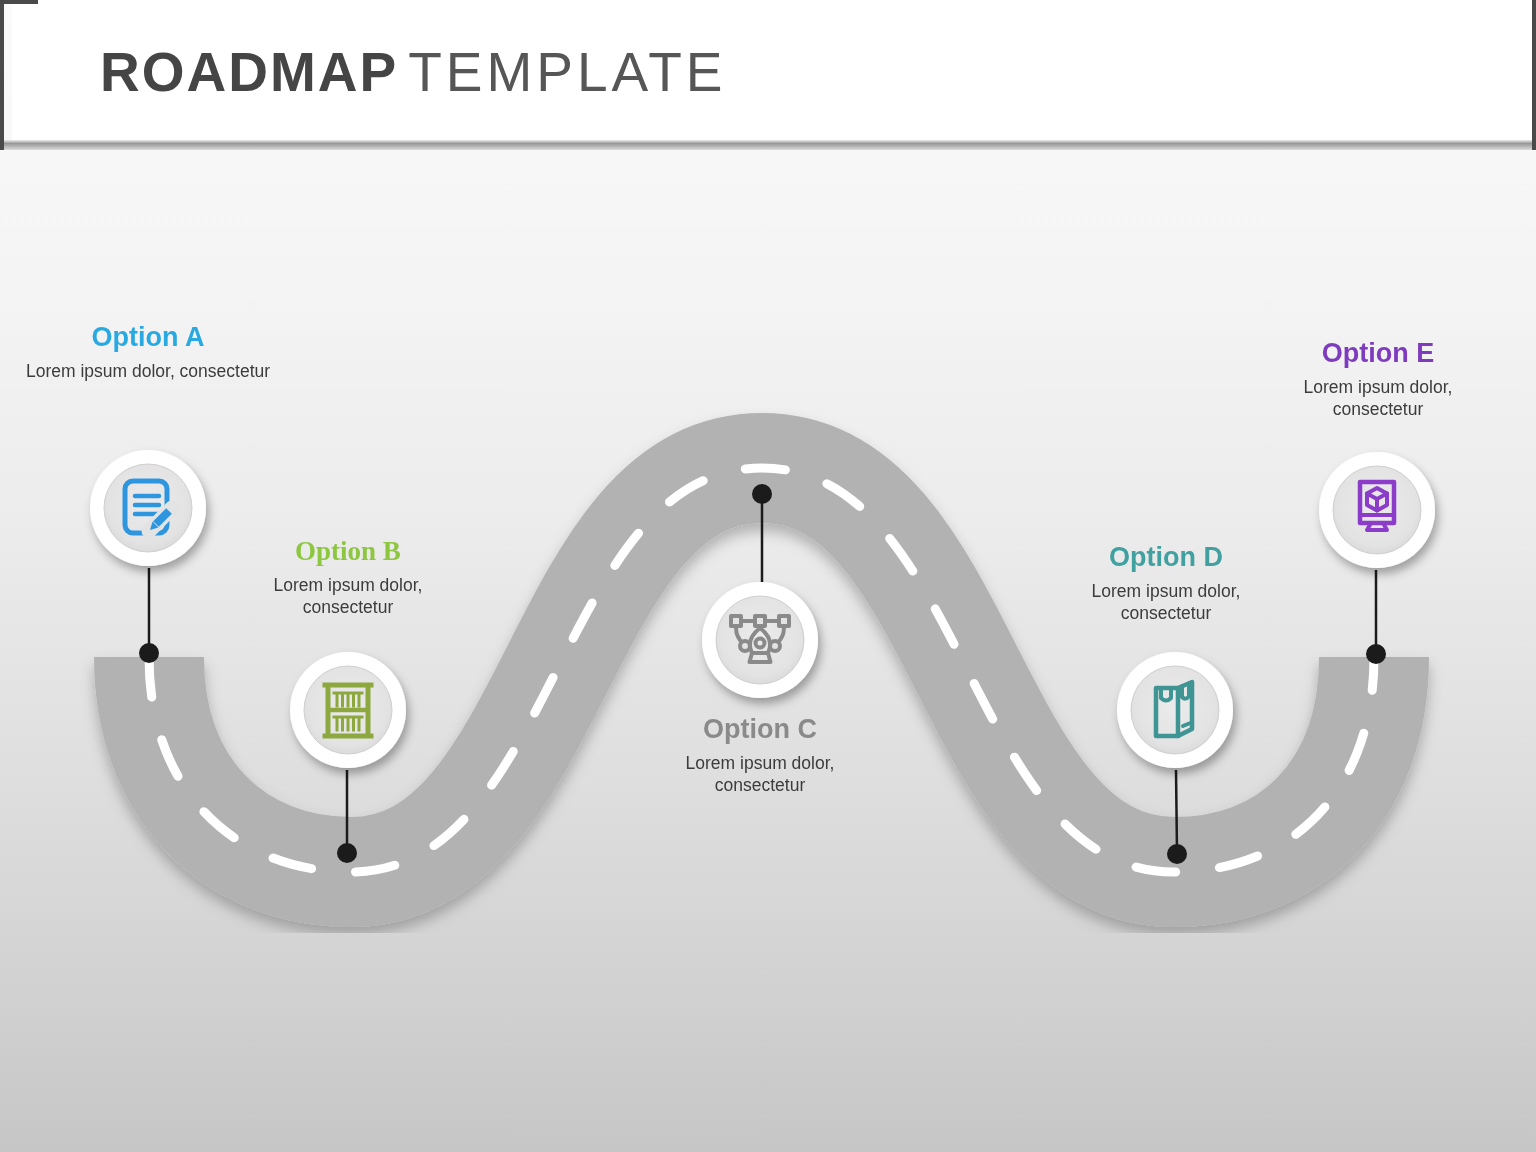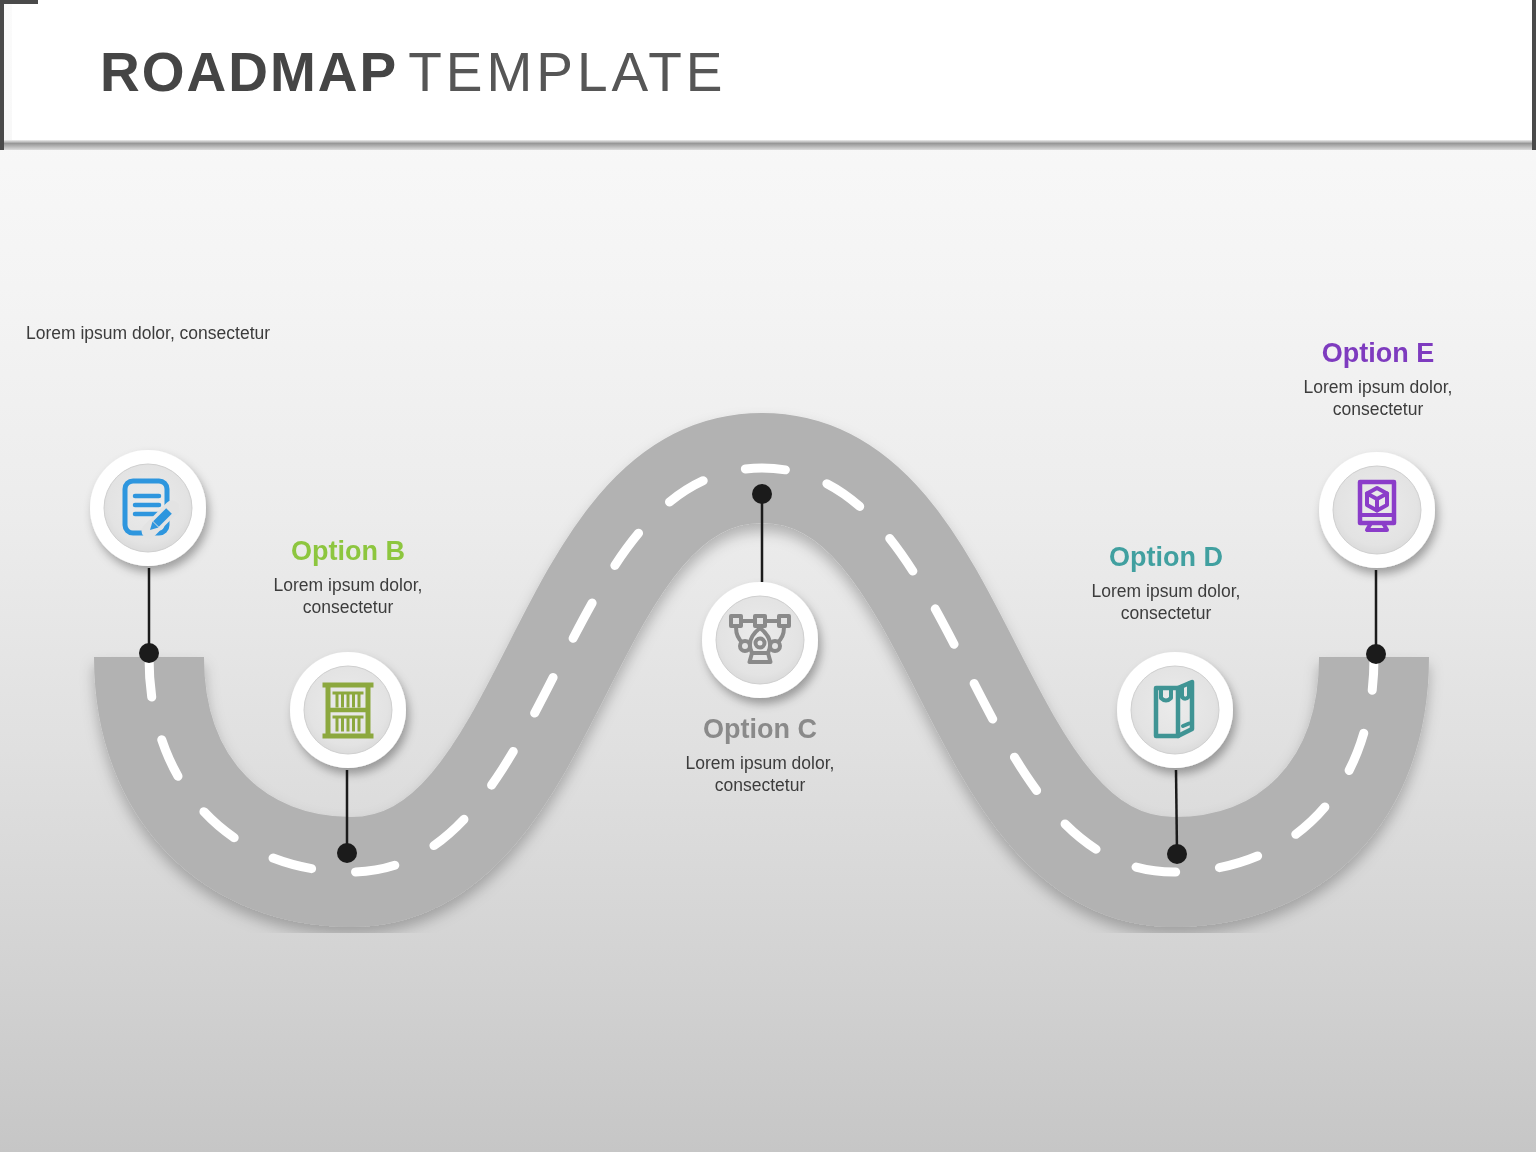--- a/index.html
+++ b/index.html
@@ -145,24 +145,25 @@
         <rect x="-17" y="-28" width="34" height="41"></rect>
         <path d="M -17 5 H 17" stroke-width="4"></path>
         <path d="M 0 -22 L 10 -16.5 V -5 L 0 0.5 L -10 -5 V -16.5 Z" stroke-width="4"></path>
         <path d="M -10 -16.5 L 0 -11 L 10 -16.5 M 0 -11 V 0.5" stroke-width="4"></path>
         <path d="M -6 13 L -10 20 H 10 L 6 13" stroke-width="4"></path>
       </g>
     </g>
   </svg>
 
   <div class="opt opt-a">
+    <div class="opt-label" style="color: rgb(41, 169, 225);">Option A</div>
     <div class="opt-desc">Lorem ipsum dolor, consectetur</div>
   </div>
   <div class="opt opt-b">
-    <div class="opt-label" style="color: rgb(141, 198, 63);">Option B</div>
+    <div class="opt-label" style="color: rgb(141, 198, 63); font-family: Liberation Serif, serif;">Option B</div>
     <div class="opt-desc">Lorem ipsum dolor, consectetur</div>
   </div>
   <div class="opt opt-c">
     <div class="opt-label" style="color: rgb(138, 138, 138);">Option C</div>
     <div class="opt-desc">Lorem ipsum dolor, consectetur</div>
   </div>
   <div class="opt opt-d">
     <div class="opt-label" style="color: rgb(65, 160, 160);">Option D</div>
     <div class="opt-desc">Lorem ipsum dolor, consectetur</div>
   </div>

